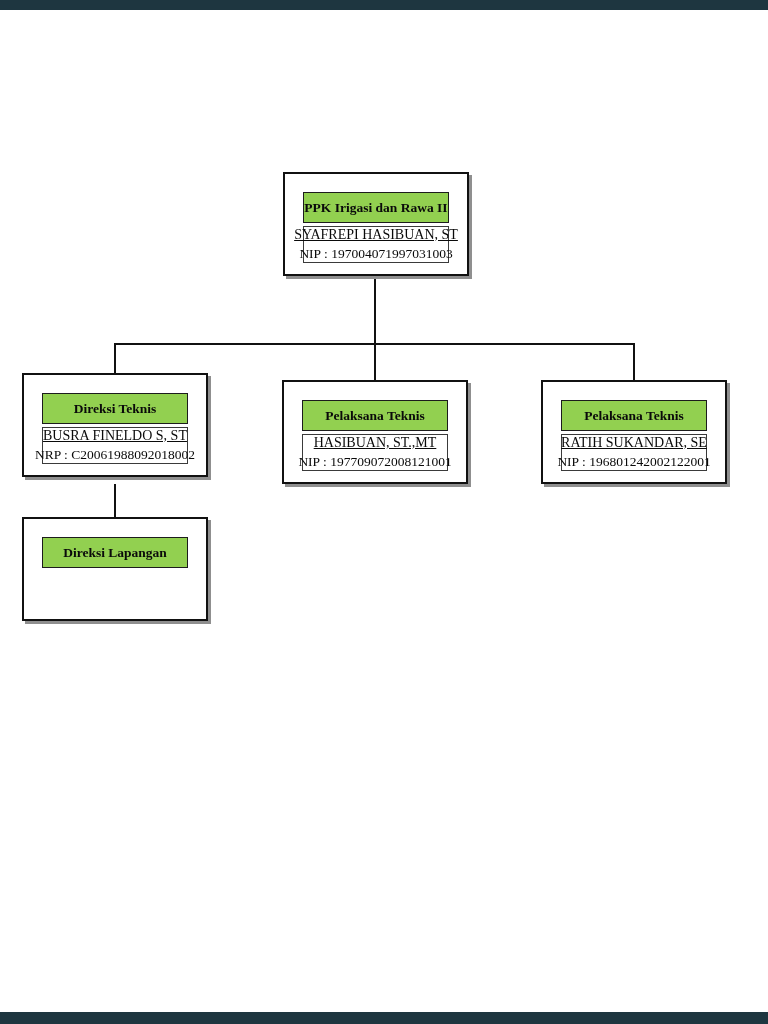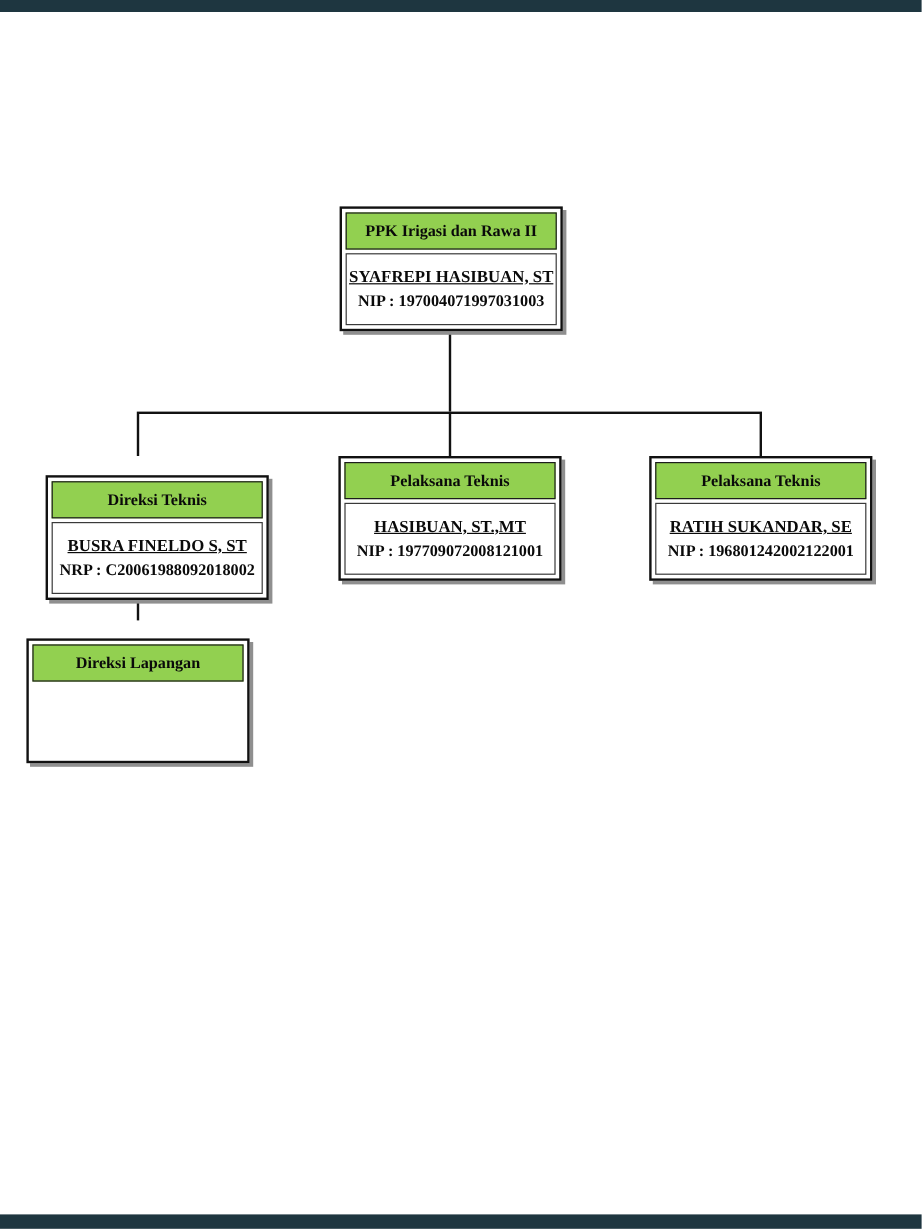--- a/index.html
+++ b/index.html
@@ -30,49 +30,49 @@
   .edge-bar.top { top: 0; height: 10px; }
   .edge-bar.bottom { bottom: 0; height: 12px; }
 
   .node {
     position: absolute;
     width: 186px; height: 104px;
     box-sizing: border-box;
     background: #ffffff;
     border: 2px solid var(--border-color);
     box-shadow: 3px 3px 0 var(--shadow-color);
-    padding: 3px;
+    padding: 18px;
     display: flex; flex-direction: column;
     color: var(--text-color);
   }
   .node-header {
     flex: 0 0 29px;
     background: var(--header-bg);
     border: 1px solid #1c1c1c;
     display: flex; align-items: center; justify-content: center;
     font-weight: bold; font-size: 13.5px;
   }
   .node-body {
     flex: 1 1 auto;
     margin-top: 3px;
     border: 1px solid #3a3a3a;
     display: flex; flex-direction: column;
     align-items: center; justify-content: center;
     gap: 3px;
-    font-weight: bold;
+    font-weight: normal;
     font-size: 13.5px;
     white-space: nowrap;
   }
   .node-name { text-decoration: underline; font-size: 14px; }
 
   .node-ppk               { left: 283px; top: 172px; }
-  .node-direksi-teknis    { left: 22px;  top: 396px; margin-left: 16px; }
+  .node-direksi-teknis    { left: 22px;  top: 373px; }
   .node-pelaksana-1       { left: 282px; top: 380px; }
   .node-pelaksana-2       { left: 541px; top: 380px; }
-  .node-direksi-lapangan  { left: 22px;  top: 532px; }
+  .node-direksi-lapangan  { left: 22px;  top: 517px; }
 
   .connector {
     position: absolute;
     background: var(--line-color);
   }
   .c-v-top    { left: 374px; top: 274px; width: 2px; height: 69px; }
   .c-h-main   { left: 114px; top: 343px; width: 521px; height: 2px; }
   .c-v-left   { left: 114px; top: 345px; width: 2px; height: 35px; }
   .c-v-mid    { left: 374px; top: 345px; width: 2px; height: 35px; }
   .c-v-right  { left: 633px; top: 345px; width: 2px; height: 35px; }

